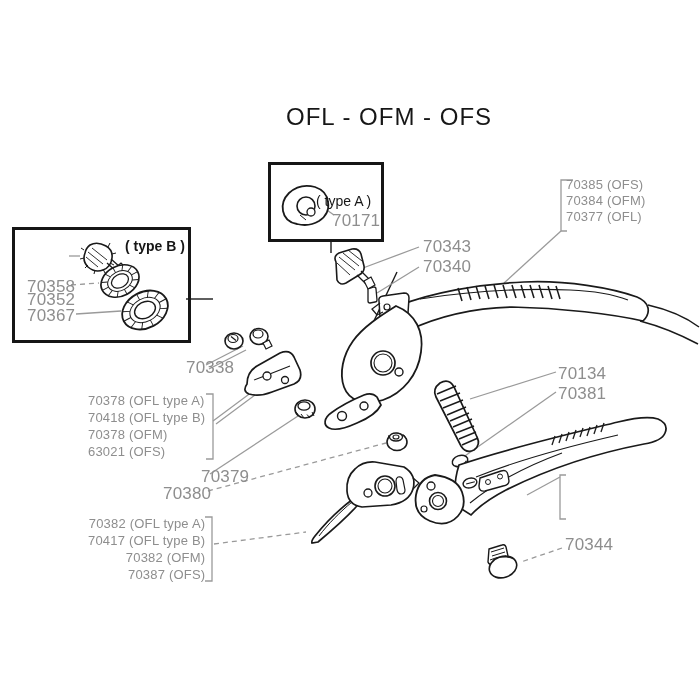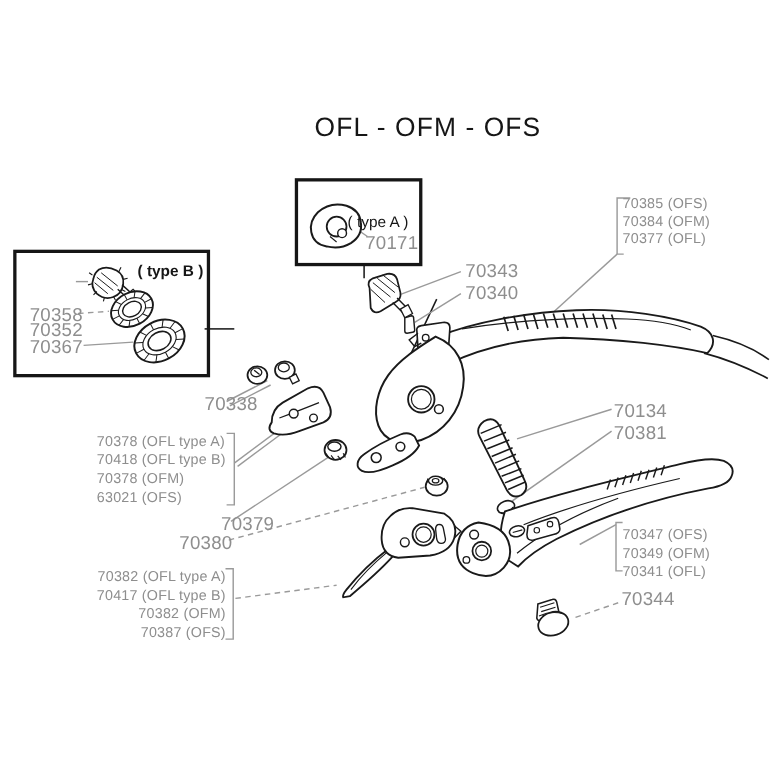--- a/index.html
+++ b/index.html
@@ -317,21 +317,16 @@
   <div class="lbl" style="left:160px;top:467px;margin-left:41px;">70379</div>
   <div class="lbl" style="left:163px;top:484px;">70380</div>
 
   <div class="lbl-block" style="left:88px;top:515px;text-align:right;">
     <div>70382 (OFL type A)</div>
     <div>70417 (OFL type B)</div>
     <div>70382 (OFM)</div>
     <div>70387 (OFS)</div>
   </div>
 
-  <div class="lbl-block" style="left:566px;top:477px;">
-    <div>70347 (OFS)</div>
-    <div>70349 (OFM)</div>
-    <div>70341 (OFL)</div>
-  </div>
 
   <div class="lbl" style="left:565px;top:535px;">70344</div>
 
 </div>
 
 </body></html>

